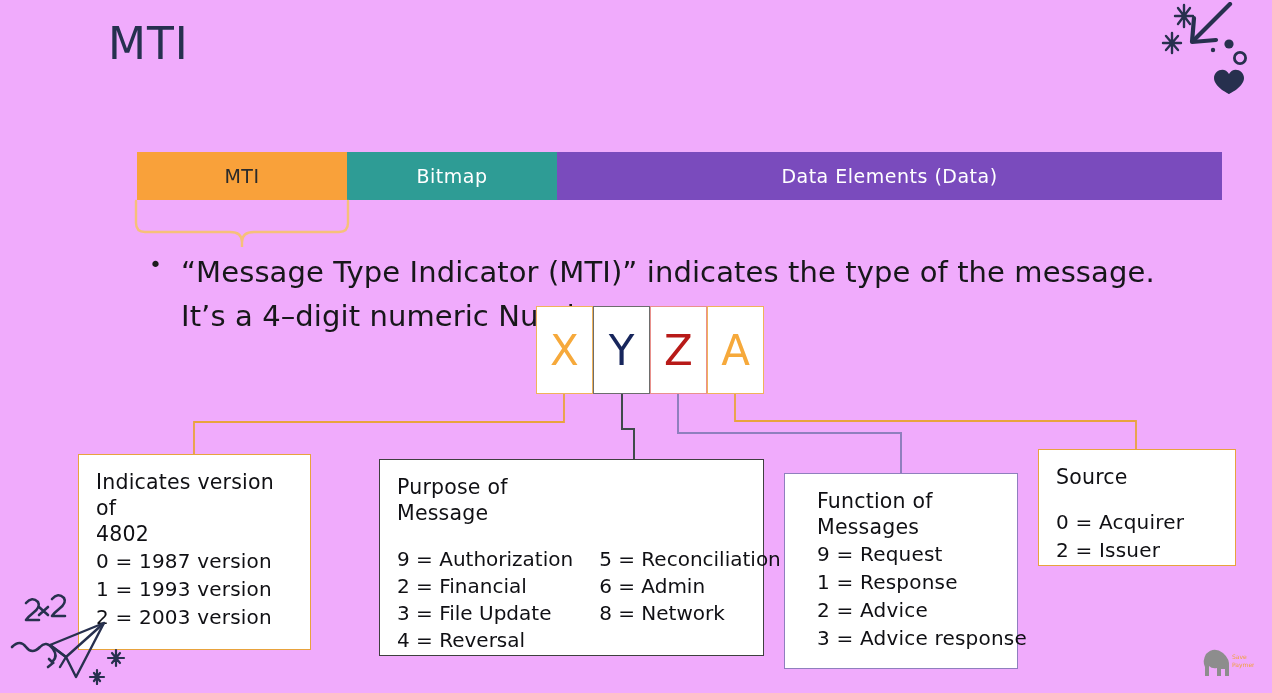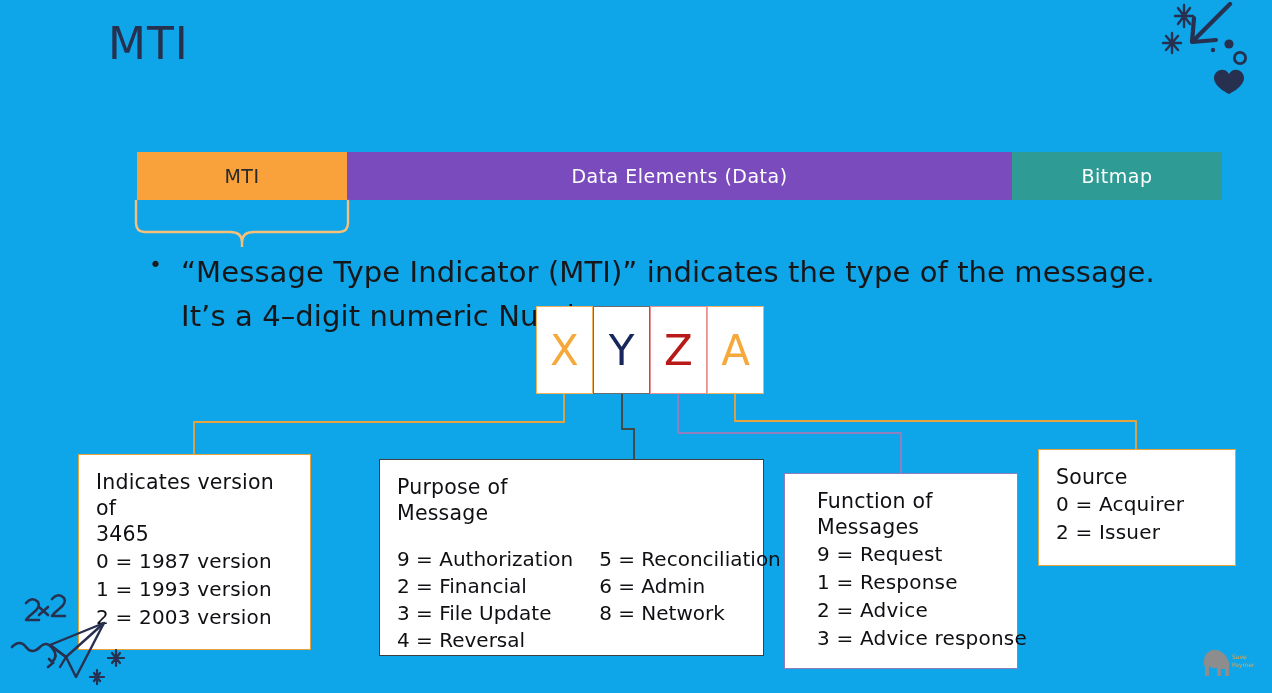--- a/index.html
+++ b/index.html
@@ -7,21 +7,21 @@
     width: 1272px;
     height: 693px;
     background: #ffffff;
     font-family: "DejaVu Sans", sans-serif;
     overflow: hidden;
   }
   .slide {
     position: relative;
     width: 1272px;
     height: 693px;
-    background: #0ea5e9;
+    background: #f0abfc;
   }
 
   
   .title {
     position: absolute;
     left: 108px;
     top: 18px;
     font-size: 44px;
     letter-spacing: 1px;
     color: #26304f;
@@ -175,21 +175,21 @@
     padding-left: 32px;
   }
   
   #box-source {
     left: 1038px;
     top: 449px;
     width: 198px;
     height: 117px;
     border-color: #e8a33d;
   }
-  #box-source .box-lines { margin-top: 0; }
+  #box-source .box-lines { margin-top: 18px; }
 
   
   .doodle-tr { position: absolute; right: 14px; top: 2px; }
   .doodle-bl { position: absolute; left: 8px; bottom: 4px; }
   .logo-br   { position: absolute; right: 18px; bottom: 10px; }
 </style>
 </head>
 <body>
 
 <div class="slide">
@@ -208,22 +208,22 @@
       </g>
       <circle cx="75" cy="42" r="4.6" fill="#27304e"></circle>
       <circle cx="59" cy="48" r="2.2" fill="#27304e"></circle>
       <circle cx="86" cy="56" r="5.6" fill="none" stroke="#27304e" stroke-width="2.8"></circle>
       <path d="M60 76 c0-8 11-12 15-4 4-8 15-4 15 4 0 9-15 16-15 16 S60 85 60 76 z" fill="#27304e"></path>
     </svg>
   </div>
 
   <div class="msgbar">
     <div class="seg seg-mti">MTI</div>
+    <div class="seg seg-bitmap">Bitmap</div>
     <div class="seg seg-data">Data Elements  (Data)</div>
-    <div class="seg seg-bitmap">Bitmap</div>
   </div>
 
   <div class="brace">
     <svg width="218" height="48" viewBox="0 0 218 48" fill="none" aria-hidden="true">
       <path d="M3 2 v22 q0 9 9 9 h85 q12 0 12 10 q0-10 12-10 h85 q9 0 9-9 V2" stroke="#f6c07a" stroke-width="2.4" fill="none" stroke-linecap="round"></path>
       <path d="M109 43 v5" stroke="#f6c07a" stroke-width="2.4" stroke-linecap="round"></path>
     </svg>
   </div>
 
   <div class="bullet-row">
@@ -252,21 +252,21 @@
       <path d="M622 394 V429 H634 V459"></path>
     </g>
 
     <g stroke="#8f7fbe" stroke-width="2" fill="none">
       <path d="M678 394 V433 H901 V473"></path>
     </g>
   </svg>
 
   <div class="infobox" id="box-version">
     <div class="box-head">Indicates version of
-3465</div>
+4802</div>
     <div class="box-lines">
       <div class="ln">0 = 1987 version</div>
       <div class="ln">1 = 1993 version</div>
       <div class="ln">2 = 2003 version</div>
     </div>
   </div>
 
   <div class="infobox" id="box-purpose">
     <div class="box-head">Purpose of
 Message</div>

